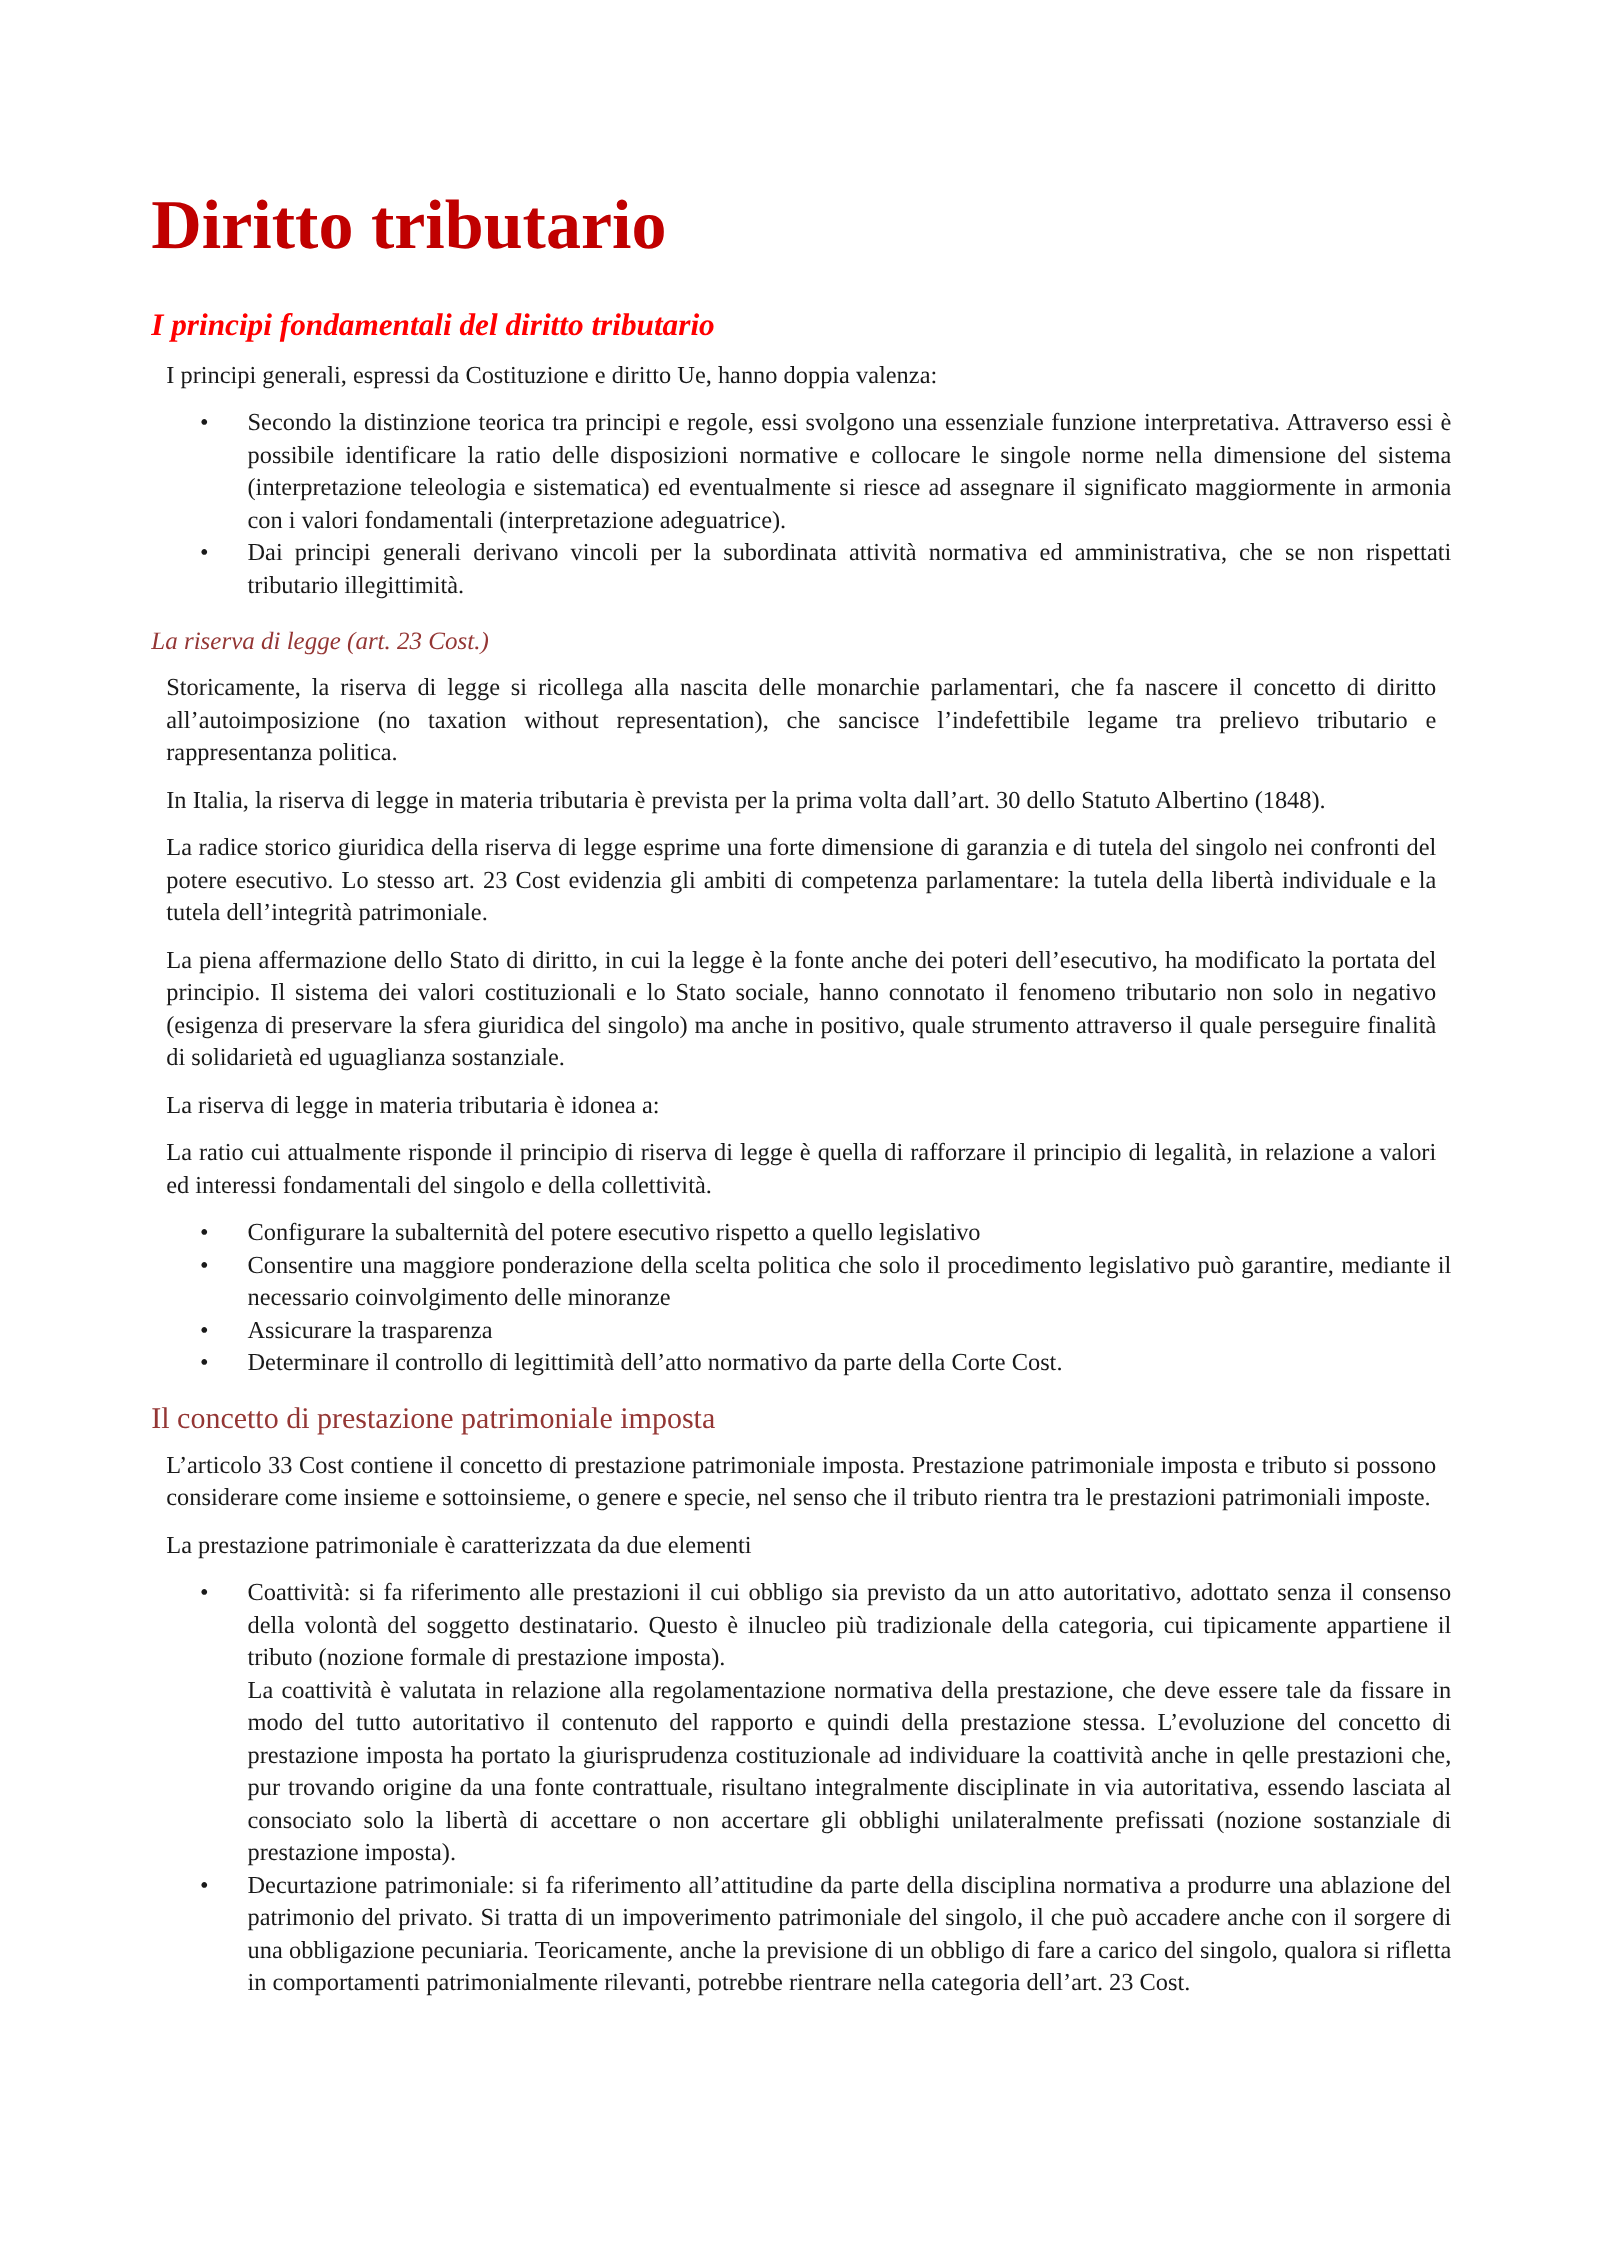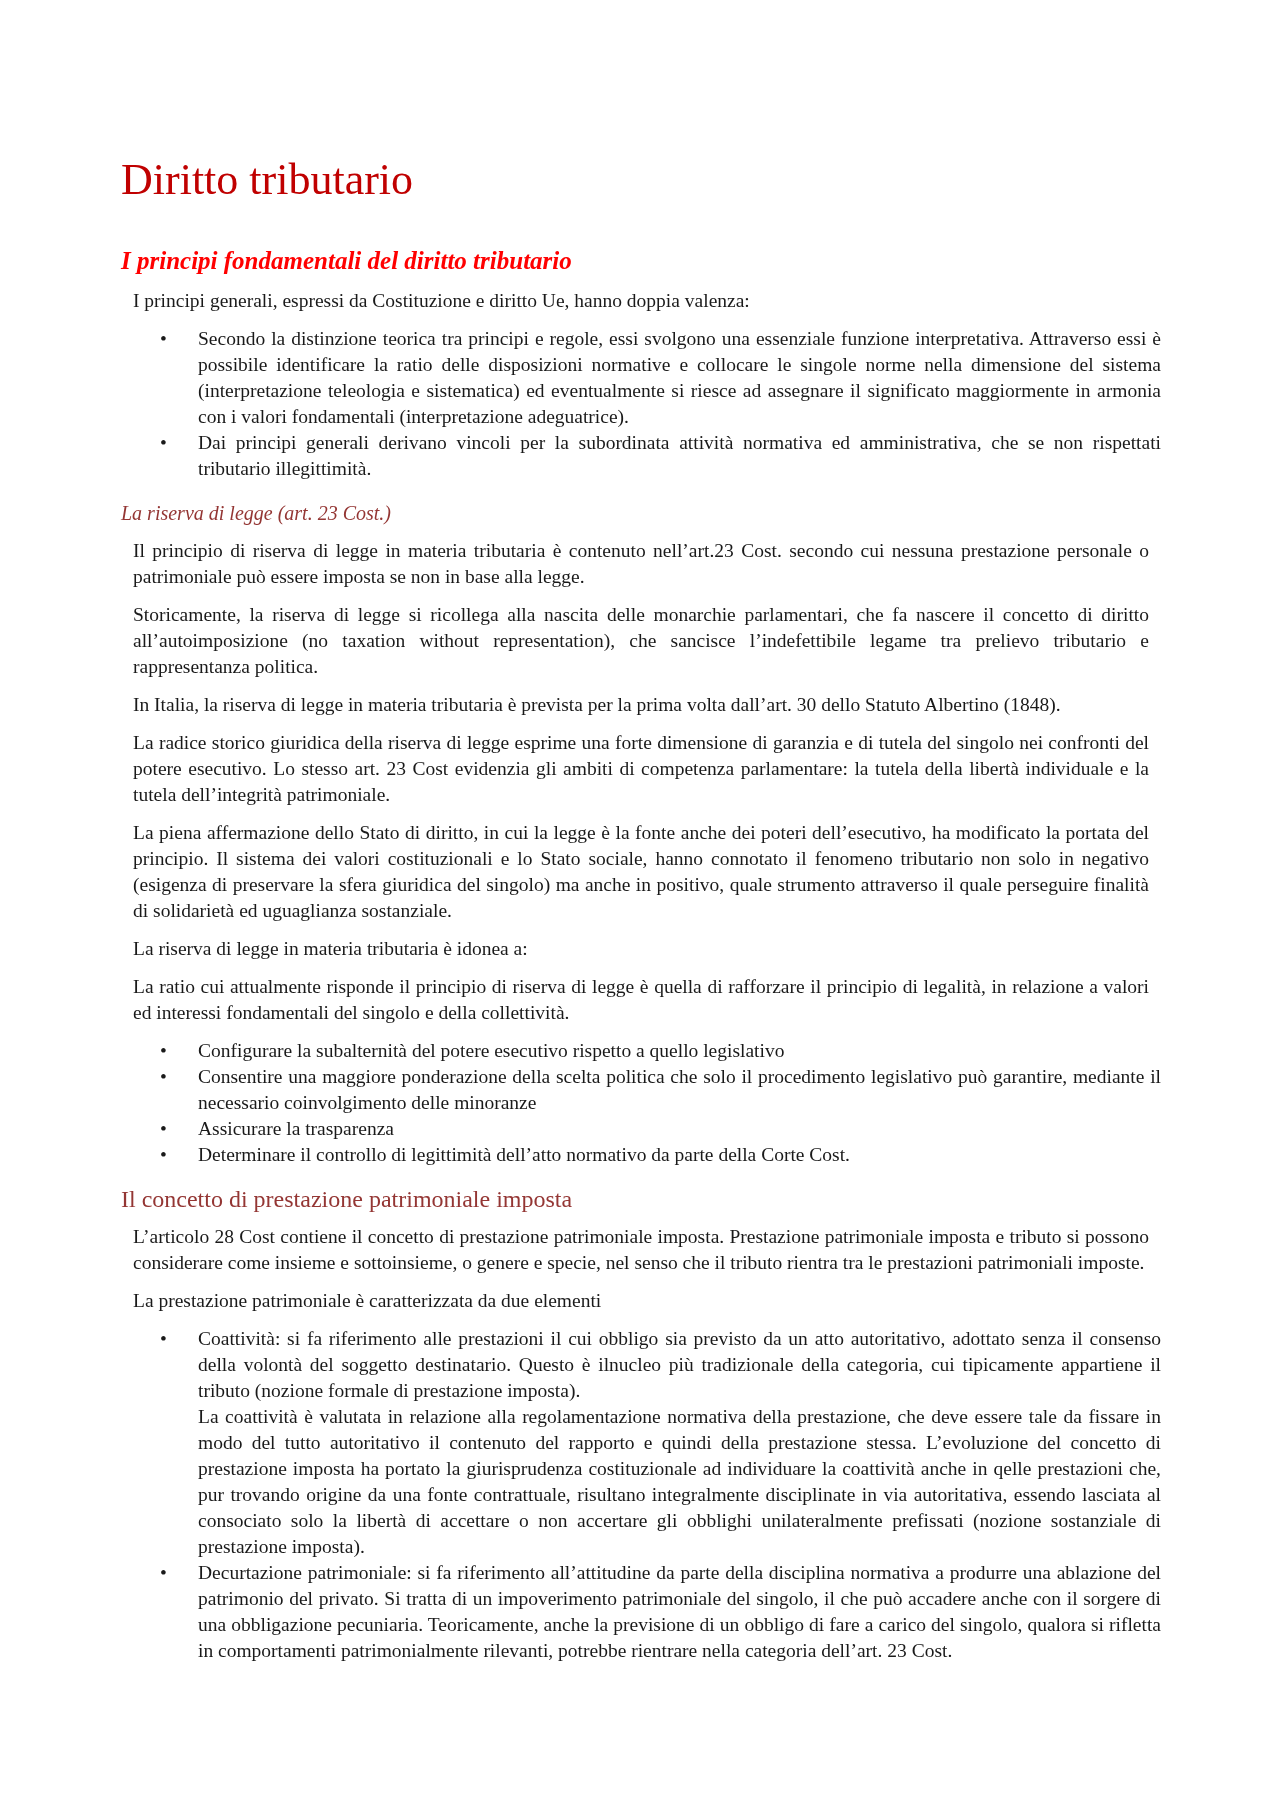--- a/index.html
+++ b/index.html
@@ -15,24 +15,24 @@
       font-family: "Liberation Serif", "DejaVu Serif", serif;
       color: #1a1a1a;
     }
     .page {
       position: absolute;
       left: 121px;
       top: 150px;
       width: 1040px;
     }
     .doc-title {
-      font-size: 44px;
+      font-size: 56px;
       line-height: 60px;
       color: #c00000;
-      font-weight: normal;
+      font-weight: bold;
       margin: 0 0 36px 0;
       letter-spacing: 0px;
     }
     .h1 {
       font-size: 25px;
       line-height: 30px;
       color: #ff0000;
       font-weight: bold;
       font-style: italic;
       margin: 0 0 0 0;
@@ -99,21 +99,20 @@
       </li>
       <li>
         <span class="bullet">•</span>
         <span class="para">Dai principi generali derivano vincoli per la subordinata attività normativa ed amministrativa, che se non rispettati tributario illegittimità.</span>
       </li>
     </ul>
   </div>
 
   <div>
     <h3 class="h2">La riserva di legge (art. 23 Cost.)</h3>
-    <p>Il principio di riserva di legge in materia tributaria è contenuto nell’art.23 Cost. secondo cui nessuna prestazione personale o patrimoniale può essere imposta se non in base alla legge.</p>
     <p>Storicamente, la riserva di legge si ricollega alla nascita delle monarchie parlamentari, che fa nascere il concetto di diritto all’autoimposizione (no taxation without representation), che sancisce l’indefettibile legame tra prelievo tributario e rappresentanza politica.</p>
     <p>In Italia, la riserva di legge in materia tributaria è prevista per la prima volta dall’art. 30 dello Statuto Albertino (1848).</p>
     <p>La radice storico giuridica della riserva di legge esprime una forte dimensione di garanzia e di tutela del singolo nei confronti del potere esecutivo. Lo stesso art. 23 Cost evidenzia gli ambiti di competenza parlamentare: la tutela della libertà individuale e la tutela dell’integrità patrimoniale.</p>
     <p>La piena affermazione dello Stato di diritto, in cui la legge è la fonte anche dei poteri dell’esecutivo, ha modificato la portata del principio. Il sistema dei valori costituzionali e lo Stato sociale, hanno connotato il fenomeno tributario non solo in negativo (esigenza di preservare la sfera giuridica del singolo) ma anche in positivo, quale strumento attraverso il quale perseguire finalità di solidarietà ed uguaglianza sostanziale.</p>
     <p>La riserva di legge in materia tributaria è idonea a:</p>
     <p>La ratio cui attualmente risponde il principio di riserva di legge è quella di rafforzare il principio di legalità, in relazione a valori ed interessi fondamentali del singolo e della collettività.</p>
     <ul>
       <li>
         <span class="bullet">•</span>
         <span class="para">Configurare la subalternità del potere esecutivo rispetto a quello legislativo</span>
@@ -128,21 +127,21 @@
       </li>
       <li>
         <span class="bullet">•</span>
         <span class="para">Determinare il controllo di legittimità dell’atto normativo da parte della Corte Cost.</span>
       </li>
     </ul>
   </div>
 
   <div>
     <h3 class="h3">Il concetto di prestazione patrimoniale imposta</h3>
-    <p>L’articolo 28 Cost contiene il concetto di prestazione patrimoniale imposta. Prestazione patrimoniale imposta e tributo si possono considerare come insieme e sottoinsieme, o genere e specie, nel senso che il tributo rientra tra le prestazioni patrimoniali imposte.</p>
+    <p>L’articolo 33 Cost contiene il concetto di prestazione patrimoniale imposta. Prestazione patrimoniale imposta e tributo si possono considerare come insieme e sottoinsieme, o genere e specie, nel senso che il tributo rientra tra le prestazioni patrimoniali imposte.</p>
     <p>La prestazione patrimoniale è caratterizzata da due elementi</p>
     <ul>
       <li>
         <span class="bullet">•</span>
         <span class="para">Coattività: si fa riferimento alle prestazioni il cui obbligo sia previsto da un atto autoritativo, adottato senza il consenso della volontà del soggetto destinatario. Questo è ilnucleo più tradizionale della categoria, cui tipicamente appartiene il tributo (nozione formale di prestazione imposta).</span>
         <span class="para">La coattività è valutata in relazione alla regolamentazione normativa della prestazione, che deve essere tale da fissare in modo del tutto autoritativo il contenuto del rapporto e quindi della prestazione stessa. L’evoluzione del concetto di prestazione imposta ha portato la giurisprudenza costituzionale ad individuare la coattività anche in qelle prestazioni che, pur trovando origine da una fonte contrattuale, risultano integralmente disciplinate in via autoritativa, essendo lasciata al consociato solo la libertà di accettare o non accertare gli obblighi unilateralmente prefissati (nozione sostanziale di prestazione imposta).</span>
       </li>
       <li>
         <span class="bullet">•</span>
         <span class="para">Decurtazione patrimoniale: si fa riferimento all’attitudine da parte della disciplina normativa a produrre una ablazione del patrimonio del privato. Si tratta di un impoverimento patrimoniale del singolo, il che può accadere anche con il sorgere di una obbligazione pecuniaria. Teoricamente, anche la previsione di un obbligo di fare a carico del singolo, qualora si rifletta in comportamenti patrimonialmente rilevanti, potrebbe rientrare nella categoria dell’art. 23 Cost.</span>

